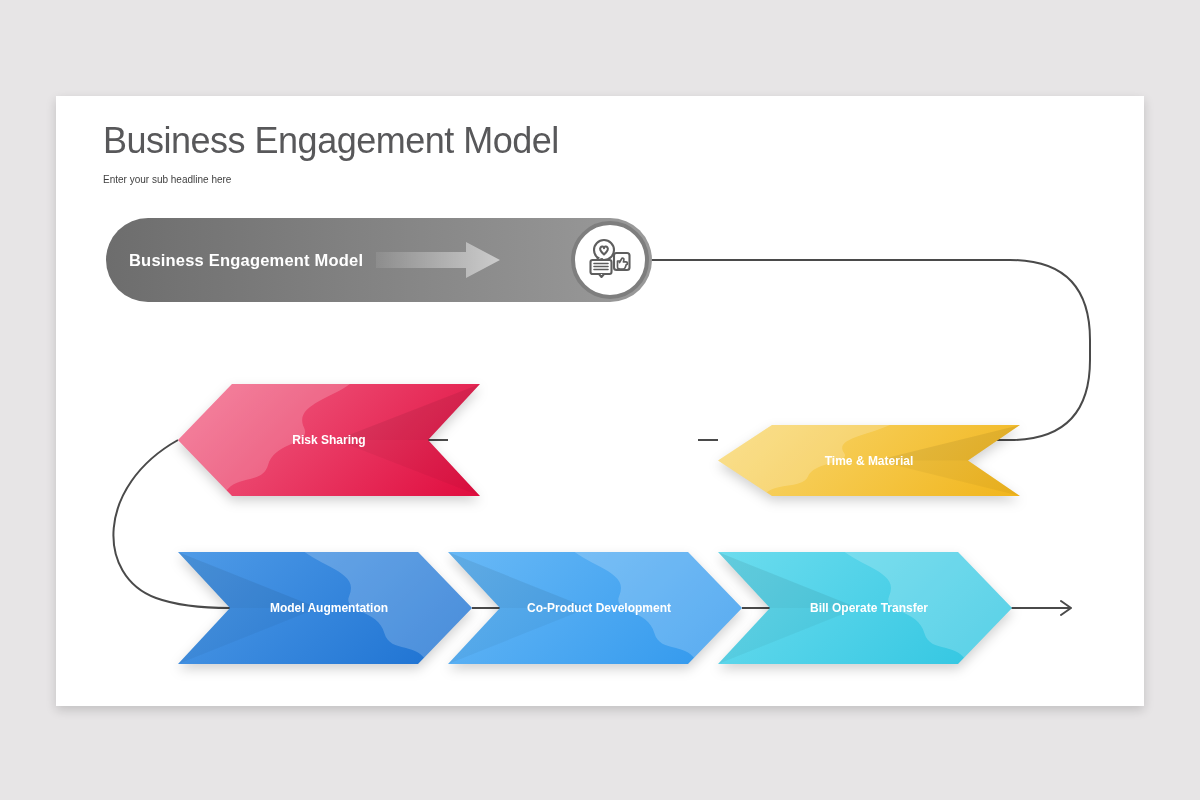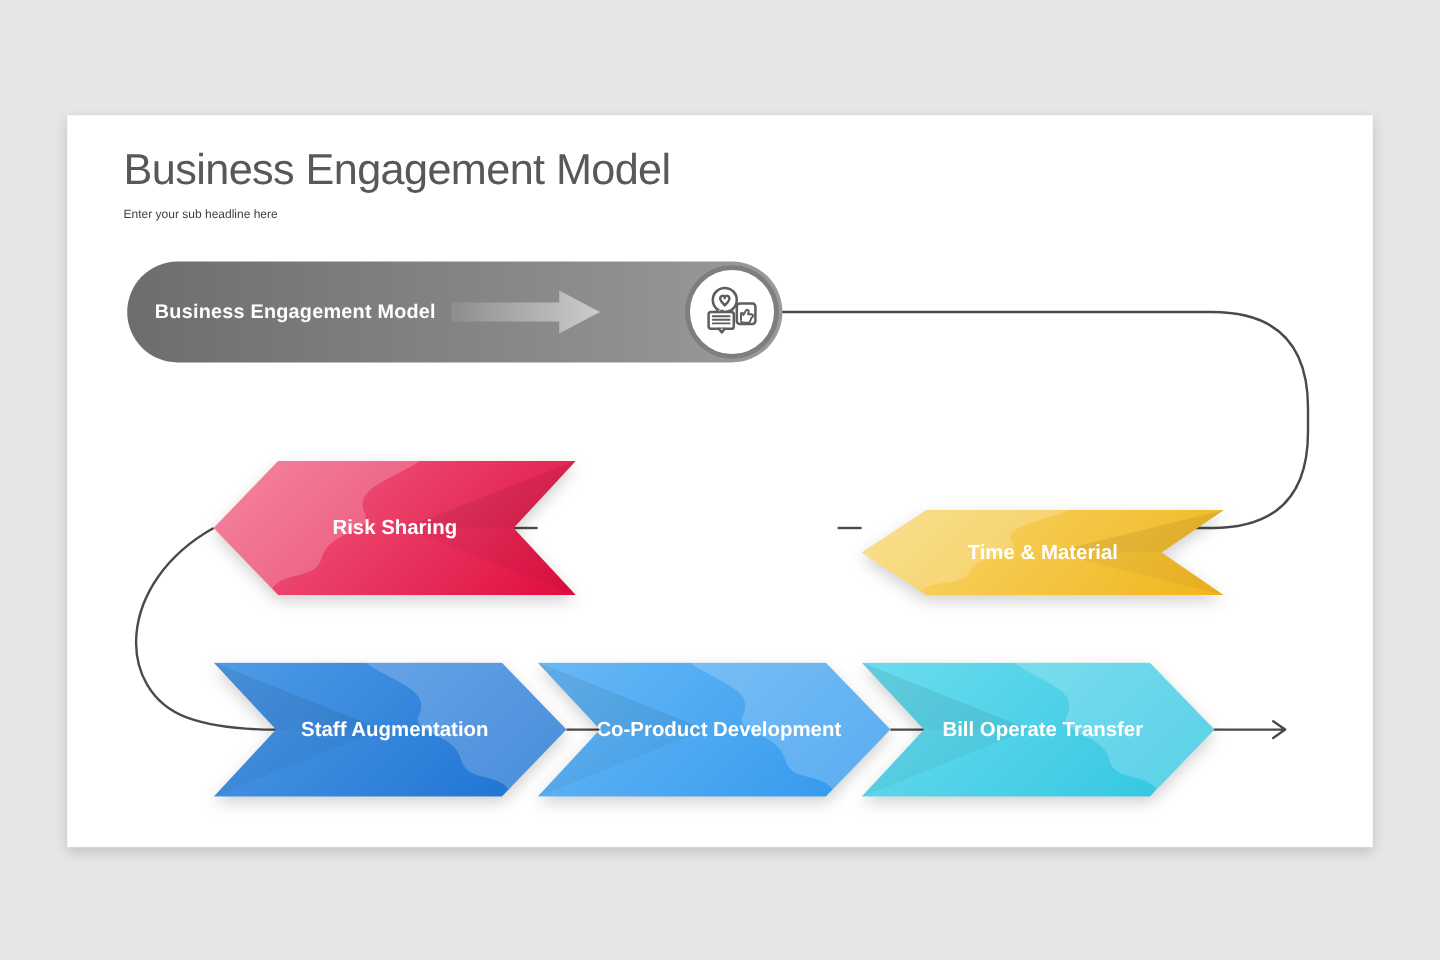--- a/index.html
+++ b/index.html
@@ -49,21 +49,21 @@
   }
   .row1 .shape{
     clip-path:polygon(0 50%, 54px 0, 100% 0, calc(100% - 52px) 50%, 100% 100%, 54px 100%);
   }
   .row2 .shape{
     clip-path:polygon(0 0, calc(100% - 54px) 0, 100% 50%, calc(100% - 54px) 100%, 0 100%, 52px 50%);
   }
   .wave{position:absolute;inset:0;width:100%;height:100%;}
   .flip{transform:scaleX(-1);}
   .chev-label{
-    position:relative;z-index:2;color:#ffffff;font-weight:bold;font-size:17px;
+    position:relative;z-index:2;color:#ffffff;font-weight:bold;font-size:12px;
     white-space:nowrap;
   }
   .row2 .chev-label{padding-left:8px;}
 </style>
 </head>
 <body>
 
 <div class="page" style="background: rgb(231, 229, 230);">
 
   <div class="card" style="background: rgb(255, 255, 255);">
@@ -130,21 +130,21 @@
       </div>
     </div>
 
     <div class="chev row2" style="left:122px;top:456px;width:294px">
       <div class="shape" style="background: linear-gradient(135deg, rgb(79, 155, 231) 0%, rgb(27, 112, 209) 100%);">
         <svg class="wave flip" viewBox="0 0 302 113" preserveAspectRatio="none">
           <path d="M0,0 L172,0 C150,16 116,22 126,44 C134,61 96,58 90,82 C84,103 54,90 46,113 L0,113 Z" fill="rgba(255,255,255,0.20)"></path>
           <path d="M302,0 L158,56.5 L252,56.5 Z" fill="rgba(0,0,0,0.07)"></path>
           <path d="M302,113 L158,56.5 L252,56.5 Z" fill="rgba(0,0,0,0.04)"></path>
         </svg>
-        <span class="chev-label">Staff Augmentation</span>
+        <span class="chev-label">Model Augmentation</span>
       </div>
     </div>
     <div class="chev row2" style="left:392px;top:456px;width:294px">
       <div class="shape" style="background: linear-gradient(135deg, rgb(105, 185, 246) 0%, rgb(47, 151, 237) 100%); text-align: right;">
         <svg class="wave flip" viewBox="0 0 302 113" preserveAspectRatio="none">
           <path d="M0,0 L172,0 C150,16 116,22 126,44 C134,61 96,58 90,82 C84,103 54,90 46,113 L0,113 Z" fill="rgba(255,255,255,0.20)"></path>
           <path d="M302,0 L158,56.5 L252,56.5 Z" fill="rgba(0,0,0,0.07)"></path>
           <path d="M302,113 L158,56.5 L252,56.5 Z" fill="rgba(0,0,0,0.04)"></path>
         </svg>
         <span class="chev-label">Co-Product Development</span>

